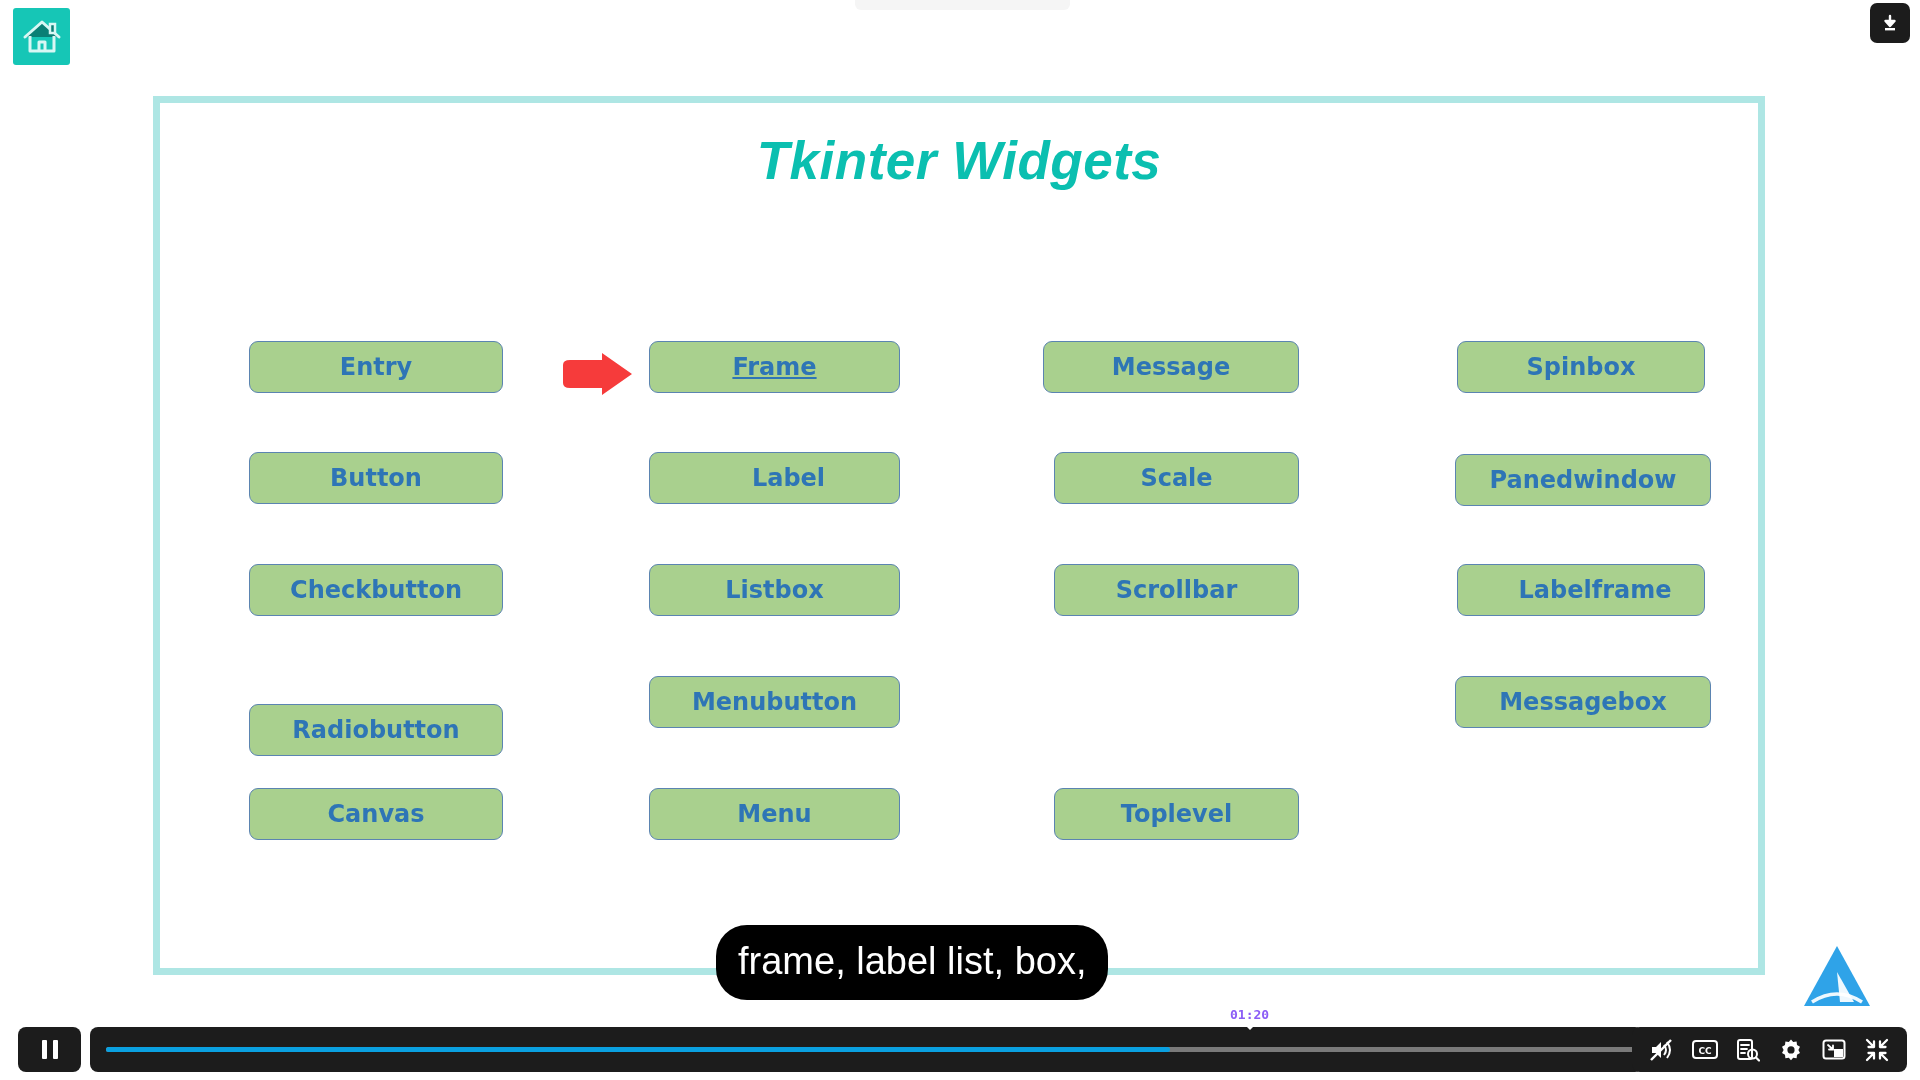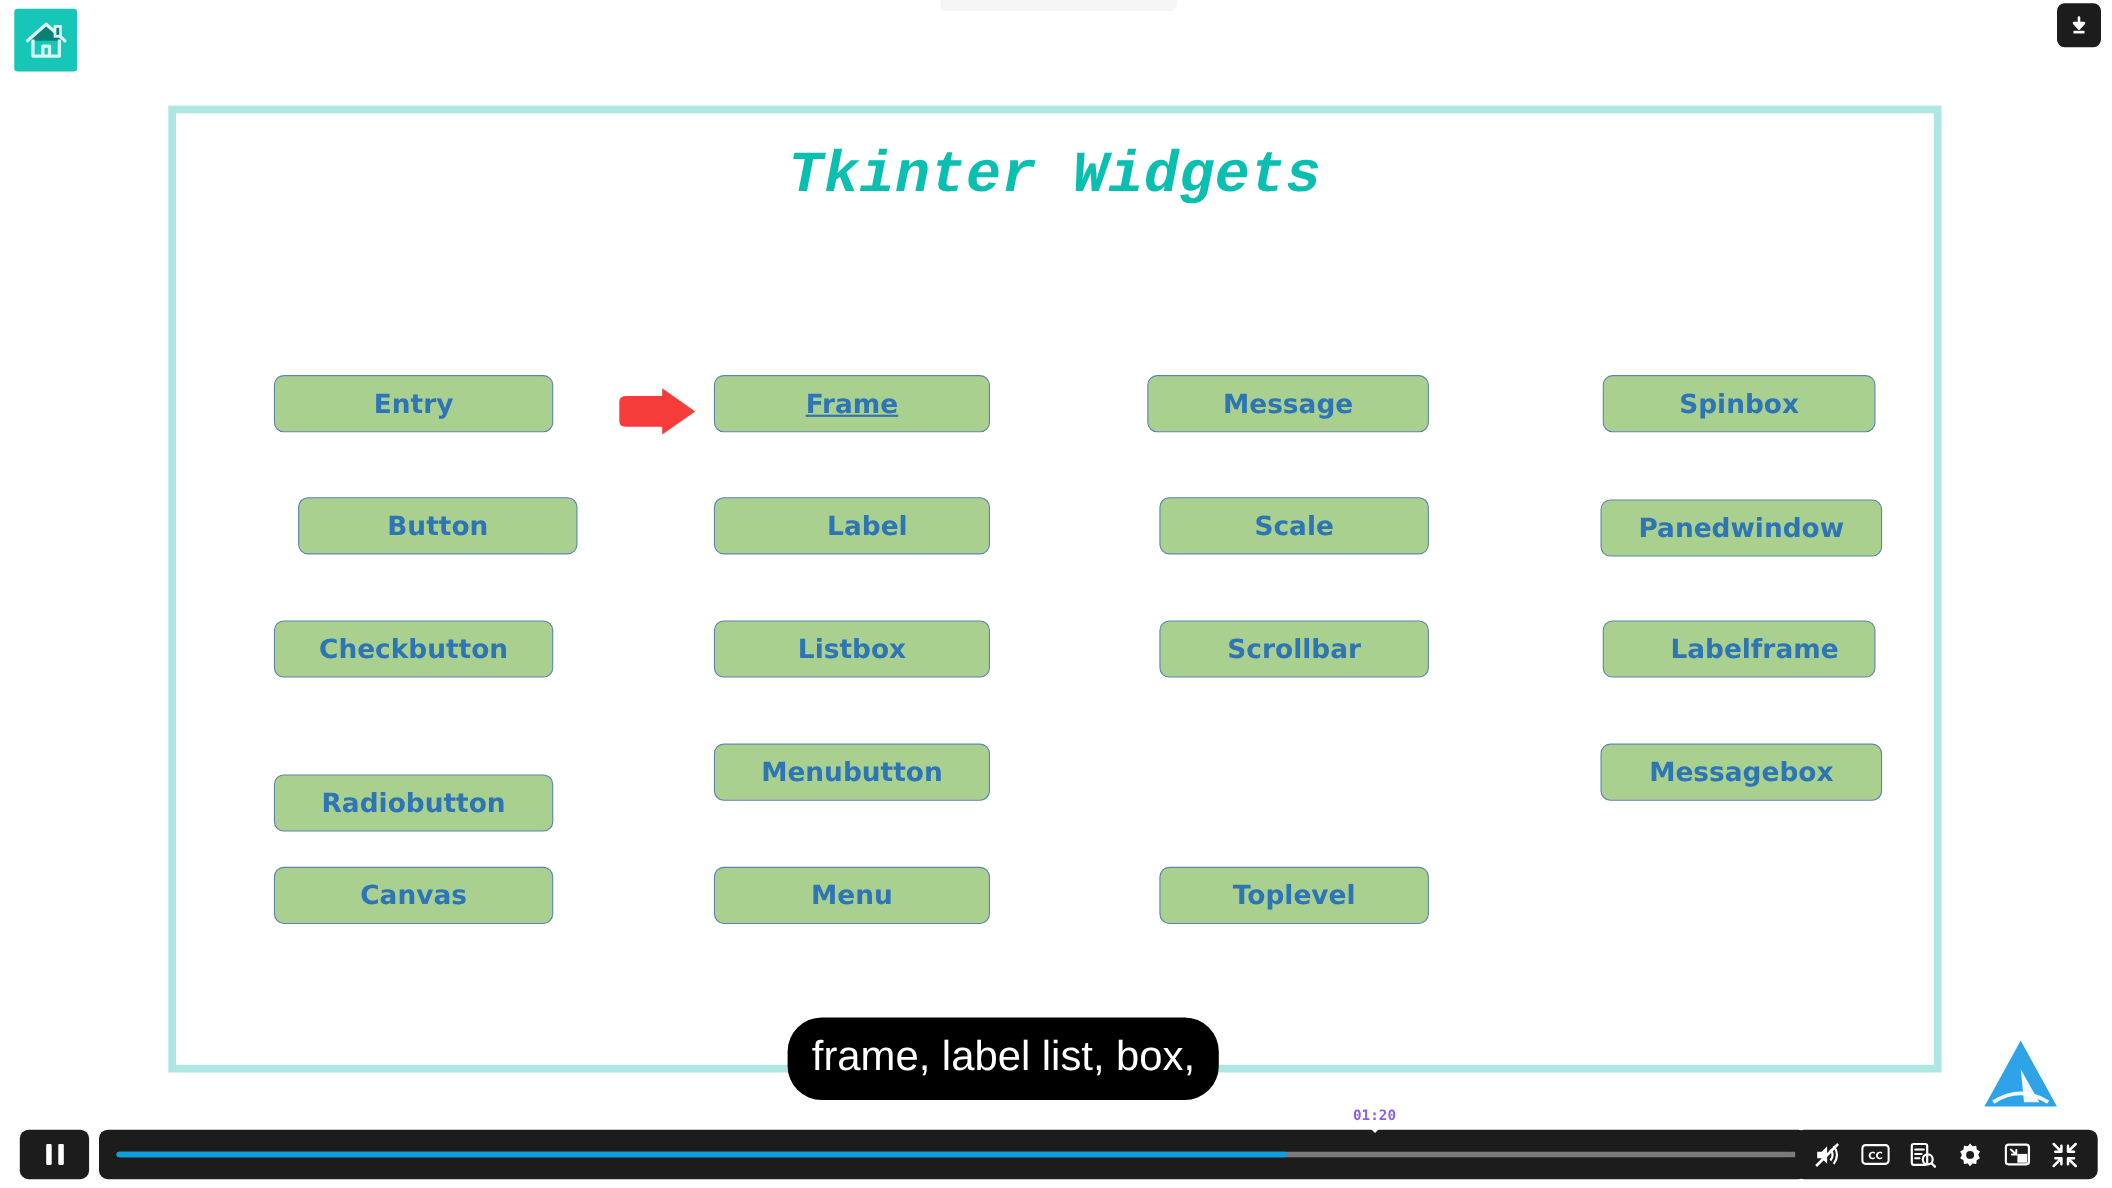--- a/index.html
+++ b/index.html
@@ -32,21 +32,21 @@
     position:absolute; left:153px; top:96px; width:1612px; height:879px;
     background:#ffffff;
     border:7px solid #aee6e4;
   }
   .slide-title{
     position:absolute; left:0; right:0; top:27px;
     text-align:center;
     font-size:53px; font-weight:bold; font-style:italic;
     color:#0bbfb0;
     letter-spacing:.5px;
-    font-family:Liberation Mono, monospace;
+    font-family:Liberation Sans, sans-serif;
   }
 
   
   .grid{ position:absolute; left:0; top:0; width:100%; height:100%; }
   .wbtn{
     position:absolute;
     height:52px;
     background:#a9d08e;
     border:1.6px solid #5b84b1;
     border-radius:9px;
@@ -154,21 +154,21 @@
     </svg>
   </div>
 
   <div class="slide">
     <div class="slide-title">Tkinter Widgets</div>
   </div>
 
   <div class="grid">
 
     <div class="wbtn" style="left:249px;top:341px;width:254px;">Entry</div>
-    <div class="wbtn" style="left:249px;top:452px;width:254px;margin-left:22px;">Button</div>
+    <div class="wbtn" style="left:249px;top:452px;width:254px;">Button</div>
     <div class="wbtn" style="left:249px;top:564px;width:254px;">Checkbutton</div>
     <div class="wbtn" style="left:249px;top:676px;width:254px;margin-top:28px;">Radiobutton</div>
     <div class="wbtn" style="left:249px;top:788px;width:254px;">Canvas</div>
 
     <div class="wbtn" style="left:649px;top:341px;width:251px;text-decoration:underline;">Frame</div>
     <div class="wbtn" style="left:649px;top:452px;width:251px;padding-left:28px;">Label</div>
     <div class="wbtn" style="left:649px;top:564px;width:251px;">Listbox</div>
     <div class="wbtn" style="left:649px;top:676px;width:251px;">Menubutton</div>
     <div class="wbtn" style="left:649px;top:788px;width:251px;">Menu</div>
 

